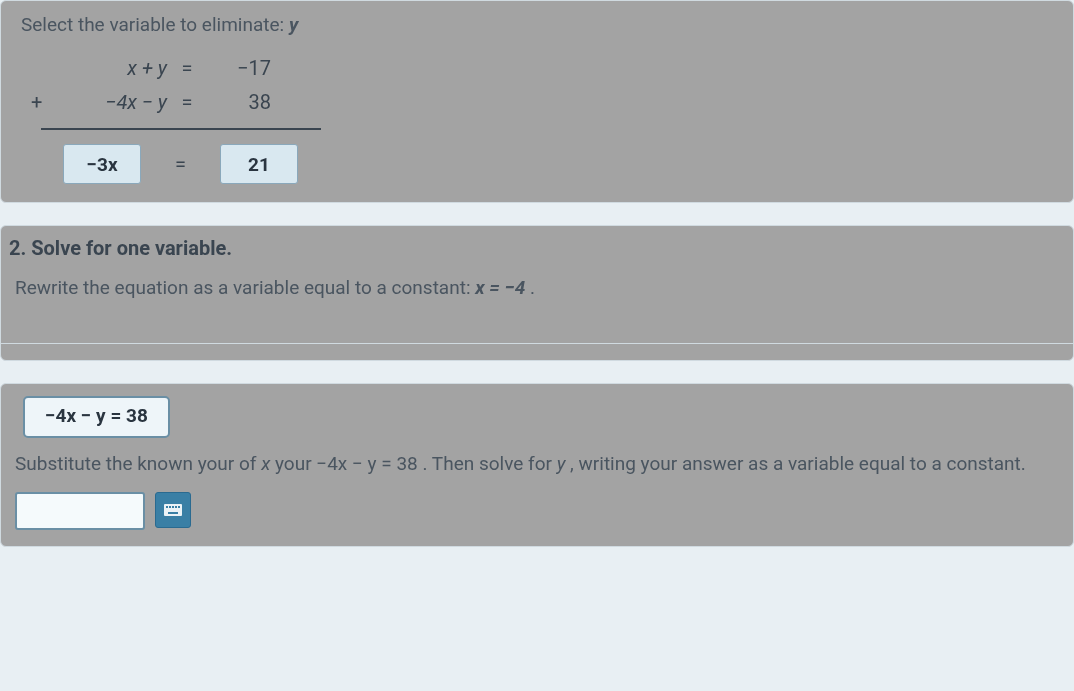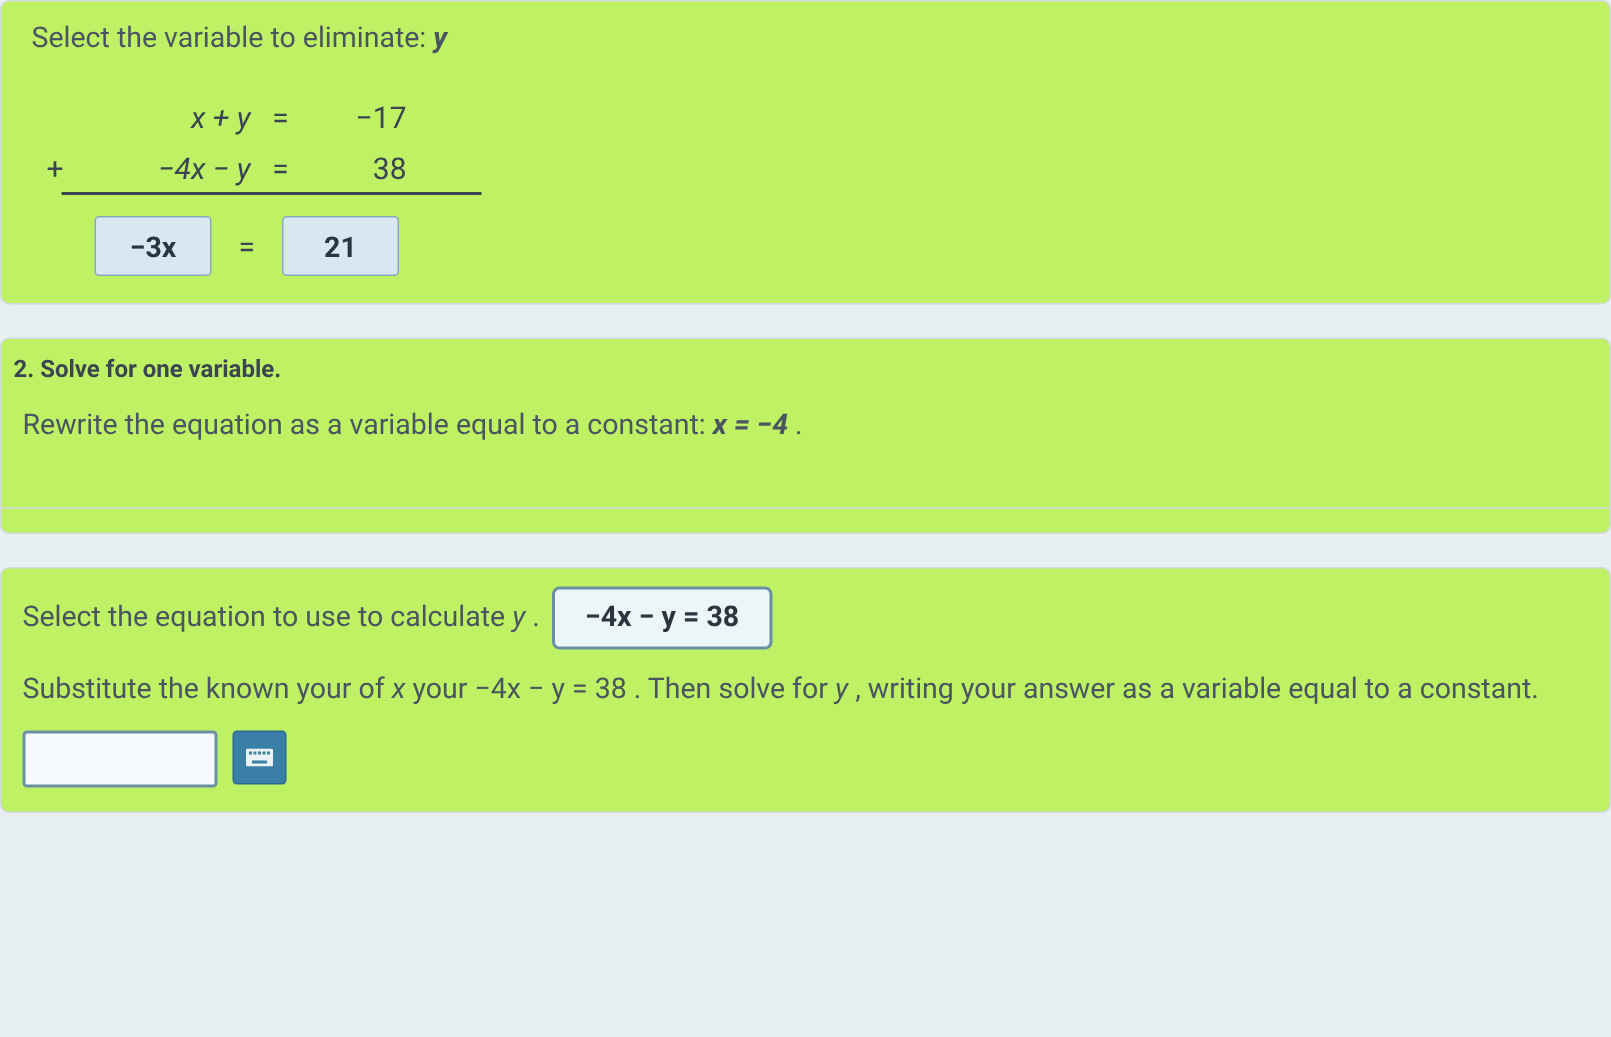--- a/index.html
+++ b/index.html
@@ -5,65 +5,65 @@
   * { box-sizing: border-box; margin: 0; padding: 0; }
   body {
     font-family: -apple-system, BlinkMacSystemFont, "Segoe UI", Roboto, sans-serif;
     background: #e8eff3;
     width: 1074px;
     height: 691px;
     overflow: hidden;
     color: #3a4550;
   }
   .panel {
-    background: #bef264;
+    background: #a3a3a3;
     border: 1px solid #d0dae0;
     border-radius: 6px;
     margin-bottom: 22px;
   }
   .section1 {
     padding: 12px 20px 18px 20px;
   }
   .prompt-line {
     font-size: 19px;
     color: #4a5560;
     margin-bottom: 20px;
   }
   .bold-it { font-weight: 700; font-style: italic; }
   .eq-block {
     font-family: inherit;
     font-size: 20px;
     color: #3a4550;
     padding-left: 10px;
   }
-  .eq-row { display: flex; align-items: flex-end; height: 34px; }
+  .eq-row { display: flex; align-items: flex-start; height: 34px; }
   .plus-col { width: 26px; text-align: left; font-size: 20px; }
   .lhs-col { width: 110px; text-align: right; font-style: italic; }
   .eq-sign { width: 40px; text-align: center; }
   .rhs-col { width: 80px; text-align: right; padding-right: 16px; }
   .sum-line { border-bottom: 2px solid #3a4550; width: 280px; margin: 4px 0 14px 10px; }
-  .ans-row { display: flex; align-items: center; padding-left: 32px; gap: 0; }
+  .ans-row { display: flex; align-items: center; padding-left: 32px; gap: 16px; }
   .ans-box {
     background: #d9e8f0;
     border: 1px solid #8aa8bb;
     border-radius: 3px;
     height: 40px;
     display: inline-flex;
     align-items: center;
     justify-content: center;
     font-weight: 700;
     font-size: 19px;
     color: #2a3540;
     padding: 0 18px;
     min-width: 78px;
   }
   .ans-eq { margin: 0 18px; font-size: 20px; }
   .section-hdr {
     font-weight: 700;
-    font-size: 16px;
+    font-size: 20px;
     color: #3a4550;
     padding: 10px 14px 2px 8px;
   }
   .section2, .section3 {
     padding-bottom: 16px;
   }
   .body-text {
     font-size: 19px;
     color: #4a5560;
     padding: 12px 14px 0 14px;
@@ -149,23 +149,20 @@
 <div class="panel section2">
   <div class="section-hdr">2. Solve for one variable.</div>
   <div class="body-text">
     <span>Rewrite the equation as a variable equal to a constant: </span><span class="nobr"><b><i>x = −4</i></b><span> .</span></span>
   </div>
   <hr class="hr-sep" style="margin:40px 0 0 0; border-top:1px solid #d0dae0;">
 </div>
 
 <div class="panel section3" style="margin-bottom:0;">
   <div class="body-text" style="display:flex; align-items:center; flex-wrap:wrap;">
-    <span>
-      <span>Select the equation to use to calculate </span><span class="mathvar">y</span><span> .</span>
-    </span>
     <span class="sel-box">
       <span>−4x − y = 38</span>
     </span>
   </div>
   <div class="body-text">
     <span>Substitute the known your of </span><span class="mathvar">x</span><span> your </span><span class="nobr">−4x − y = 38</span><span> . Then solve for </span><span class="mathvar">y</span><span> , writing your answer as a variable equal to a constant.</span>
   </div>
   <div class="input-row">
     <input class="answer-input" type="text" style="">
     <span class="kbd-btn">

